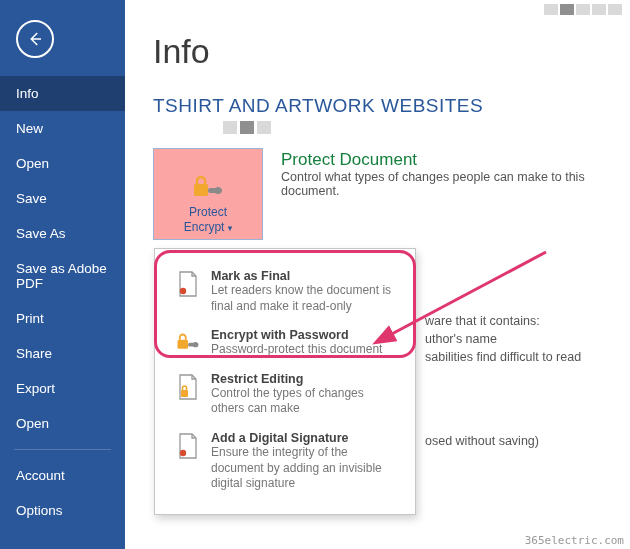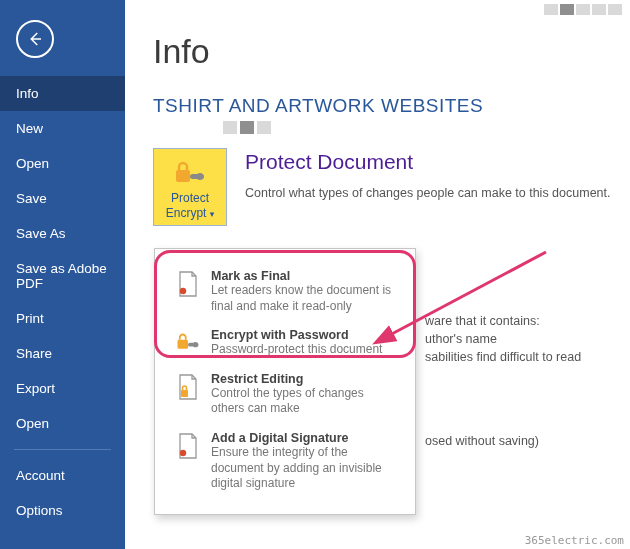--- a/index.html
+++ b/index.html
@@ -69,36 +69,36 @@
     letter-spacing: 0.5px;
     margin-bottom: 2px;
   }
   .doc-path {
     display: flex; gap: 3px; margin: 4px 0 14px 70px;
   }
   .doc-path span { width: 14px; height: 13px; background: #d9d9d9; }
   .doc-path span.dark { background: #8f8f8f; }
   .protect-row { display: flex; align-items: flex-start; gap: 18px; }
   .protect-btn {
-    width: 74px;
-    background: #fde047;
+    width: 110px;
+    background: #fca5a5;
     border: 1px solid #9cb3d6;
     text-align: center;
     font-size: 12px;
     color: #2a579a;
     line-height: 1.25;
-    padding: 6px 2px 4px 2px;
+    padding: 20px 2px 4px 2px;
     cursor: pointer;
   }
   .protect-btn .icon-wrap { height: 36px; display: flex; align-items: center; justify-content: center; }
   .protect-desc-col { flex: 1; padding-top: 2px; }
   .section-heading {
-    font-size: 21px;
-    color: #4c1d95;
-    margin-bottom: 12px;
+    font-size: 17px;
+    color: #15803d;
+    margin-bottom: 0;
   }
   .section-sub {
     font-size: 12.5px;
     color: #555;
   }
   .dropdown-panel {
     position: absolute;
     left: 154px;
     top: 248px;
     width: 262px;

